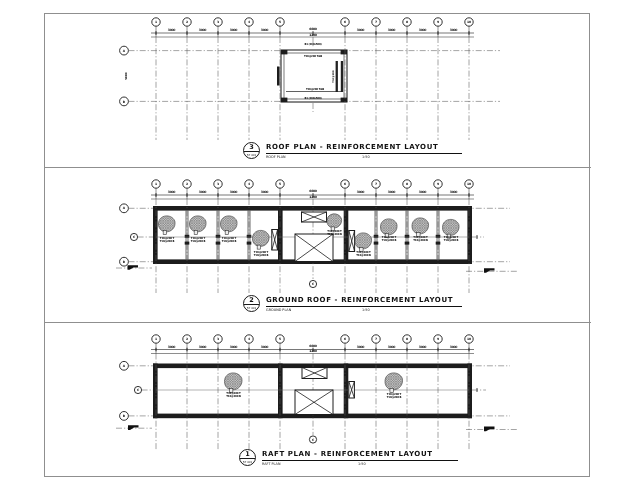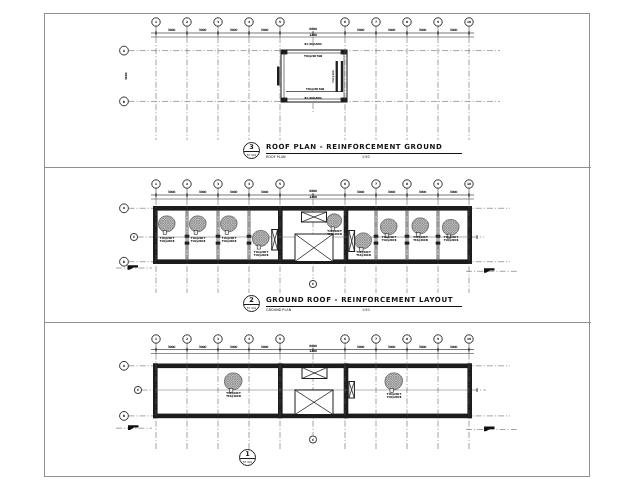--- a/index.html
+++ b/index.html
@@ -422,21 +422,21 @@
       <path d="M 484 426.6 l 10.5 0 l 0 2.3 l -4.5 0 l -4 2.3 l -2 0 Z" fill="#101010"></path>
     </g>
   </svg>
 
 <div class="titleblock" style="left:243px;top:142px;">
   <div class="callout">
     <div class="callout-num">3</div>
     <div class="callout-sheet">ST-401</div>
   </div>
   <div class="tt">
-    <div class="title">ROOF PLAN - REINFORCEMENT GROUND</div>
+    <div class="title">ROOF PLAN - REINFORCEMENT LAYOUT</div>
     <div class="subrow">
       <span class="subtitle">ROOF PLAN</span>
       <span class="scale">1:50</span>
     </div>
   </div>
 </div>
 
 <div class="titleblock" style="left:243px;top:295px;">
   <div class="callout">
     <div class="callout-num">2</div>
@@ -449,13 +449,20 @@
       <span class="scale">1:50</span>
     </div>
   </div>
 </div>
 
 <div class="titleblock" style="left:239px;top:449px;">
   <div class="callout">
     <div class="callout-num">1</div>
     <div class="callout-sheet">ST-401</div>
   </div>
+  <div class="tt">
+    <div class="title">RAFT PLAN - REINFORCEMENT LAYOUT</div>
+    <div class="subrow">
+      <span class="subtitle">RAFT PLAN</span>
+      <span class="scale">1:50</span>
+    </div>
+  </div>
 </div>
 
 </body></html>

